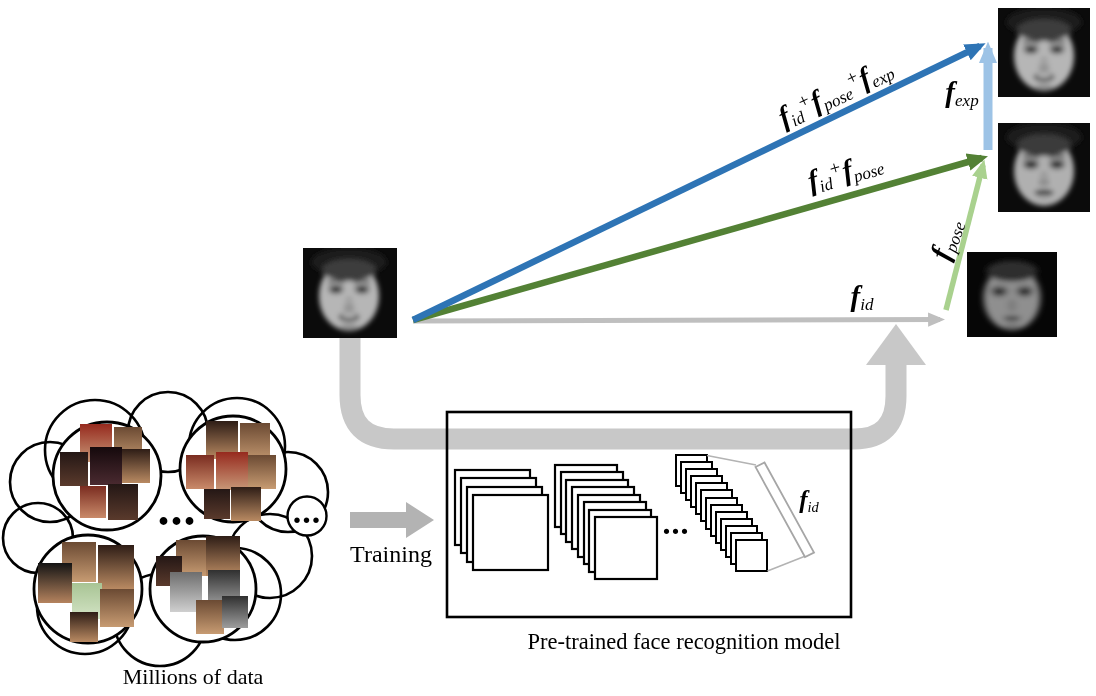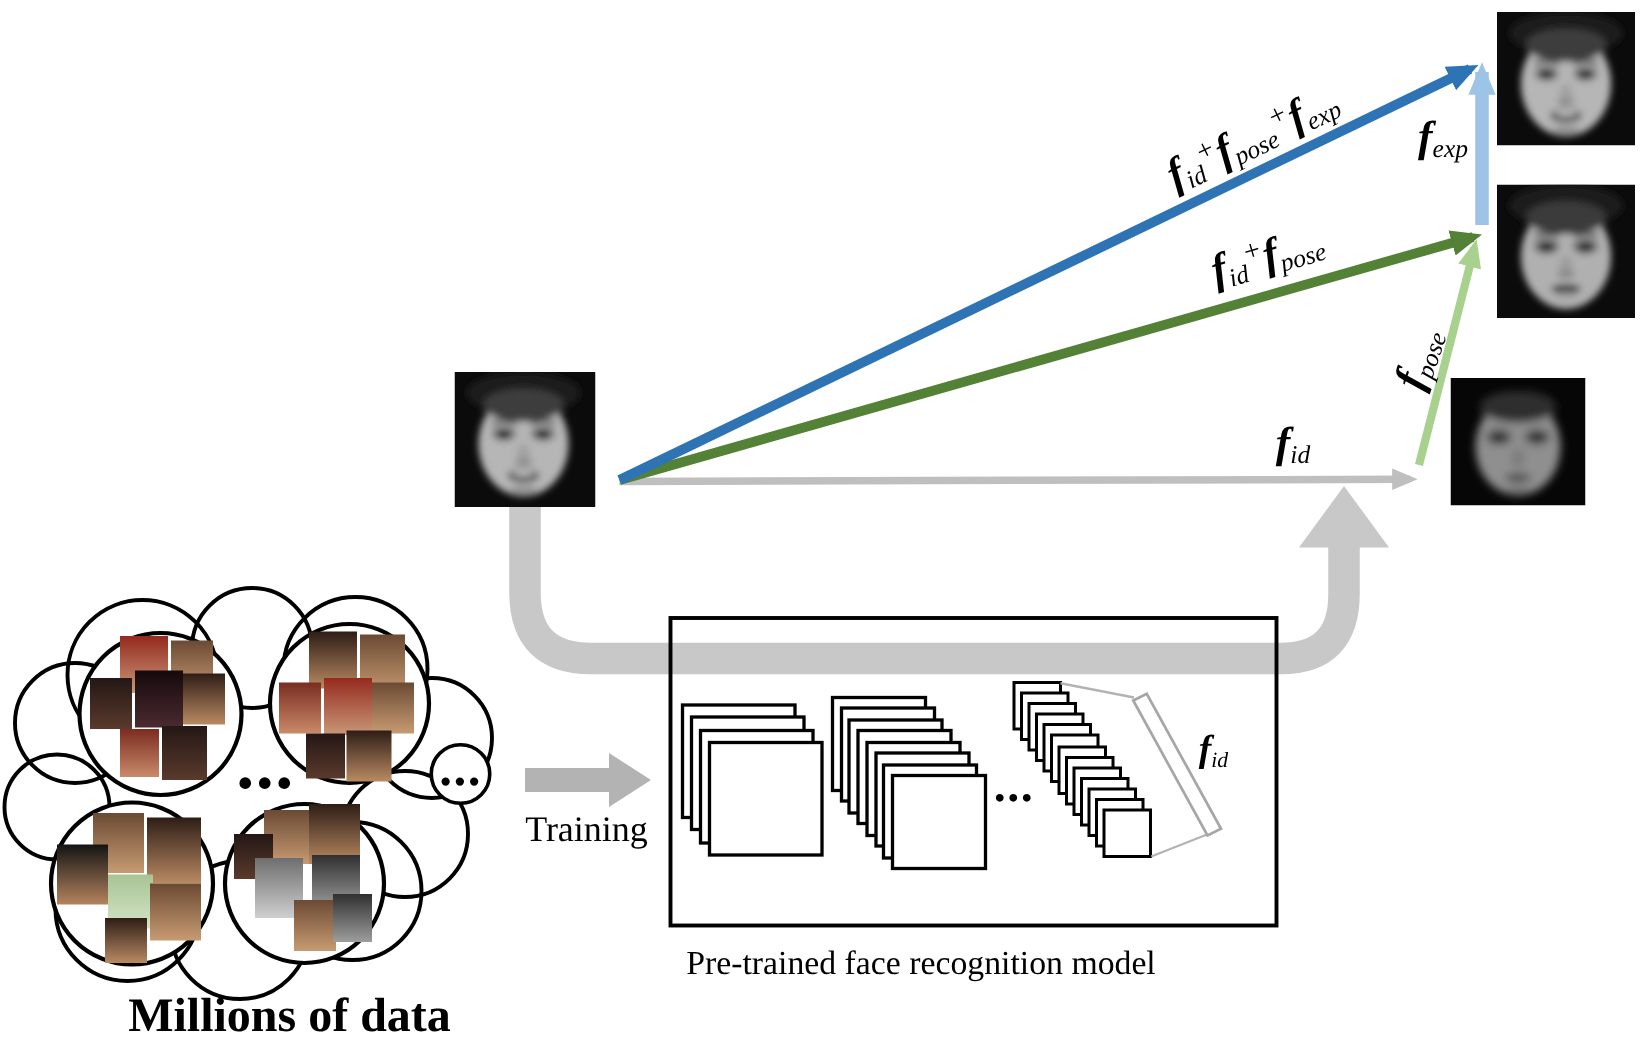--- a/index.html
+++ b/index.html
@@ -1,20 +1,20 @@
 <!DOCTYPE html>
 <html><head>
 <meta charset="utf-8">
 <style>
   html,body{margin:0;padding:0;background:#ffffff;}
   .stage{position:relative;width:1096px;height:696px;background:#fff;overflow:hidden;
          font-family:"Liberation Serif","DejaVu Serif",serif;}
   svg.layer{position:absolute;left:0;top:0;}
   .caption{position:absolute;transform:translate(-50%,-50%);white-space:nowrap;color:#000;}
-  .cap-cloud{font-size:32px;font-weight:bold;}
+  .cap-cloud{font-size:22px;}
   .cap-training{font-size:24px;}
   .cap-model{font-size:22.5px;}
   .math-label{position:absolute;white-space:nowrap;color:#000;
               font-family:"Liberation Serif","DejaVu Serif",serif;}
   .math-label .mb{font-style:italic;font-weight:700;font-size:29px;}
   .math-label sub.ms{font-style:italic;font-size:17px;line-height:0;}
   .math-label .mo{font-size:19px;vertical-align:9px;padding:0 1px;}
   .math-sm .mb{font-size:25px;}
   .math-sm sub.ms{font-size:14.5px;}
   .dots{font-weight:700;fill:#000;font-family:"Liberation Serif","DejaVu Serif",serif;}
@@ -285,16 +285,16 @@
 </svg>
 
 <div class="math-label" style="left:835px;top:92px;transform:translate(-50%,-50%) rotate(-25.8deg);"><span class="mb">f</span><sub class="ms">id</sub><span class="mo">+</span><span class="mb">f</span><sub class="ms">pose</sub><span class="mo">+</span><span class="mb">f</span><sub class="ms">exp</sub></div>
 <div class="math-label" style="left:845px;top:171px;transform:translate(-50%,-50%) rotate(-16.3deg);"><span class="mb">f</span><sub class="ms">id</sub><span class="mo">+</span><span class="mb">f</span><sub class="ms">pose</sub></div>
 <div class="math-label" style="left:862px;top:296px;transform:translate(-50%,-50%);"><span class="mb">f</span><sub class="ms">id</sub></div>
 <div class="math-label" style="left:962px;top:92px;transform:translate(-50%,-50%);"><span class="mb">f</span><sub class="ms">exp</sub></div>
 <div class="math-label" style="left:946px;top:239px;transform:translate(-50%,-50%) rotate(-71deg);"><span class="mb">f</span><sub class="ms">pose</sub></div>
 <div class="math-label math-sm" style="left:809px;top:500px;transform:translate(-50%,-50%);"><span class="mb">f</span><sub class="ms">id</sub></div>
 
 <div class="caption cap-training" style="left:391px;top:554px;">Training</div>
-<div class="caption cap-model" style="left:614px;top:642px;">Pre-trained face recognition model</div>
+<div class="caption cap-model" style="left:684px;top:642px;">Pre-trained face recognition model</div>
 <div class="caption cap-cloud" style="left:193px;top:677px;">Millions of data</div>
 
 </div>
 
 </body></html>

